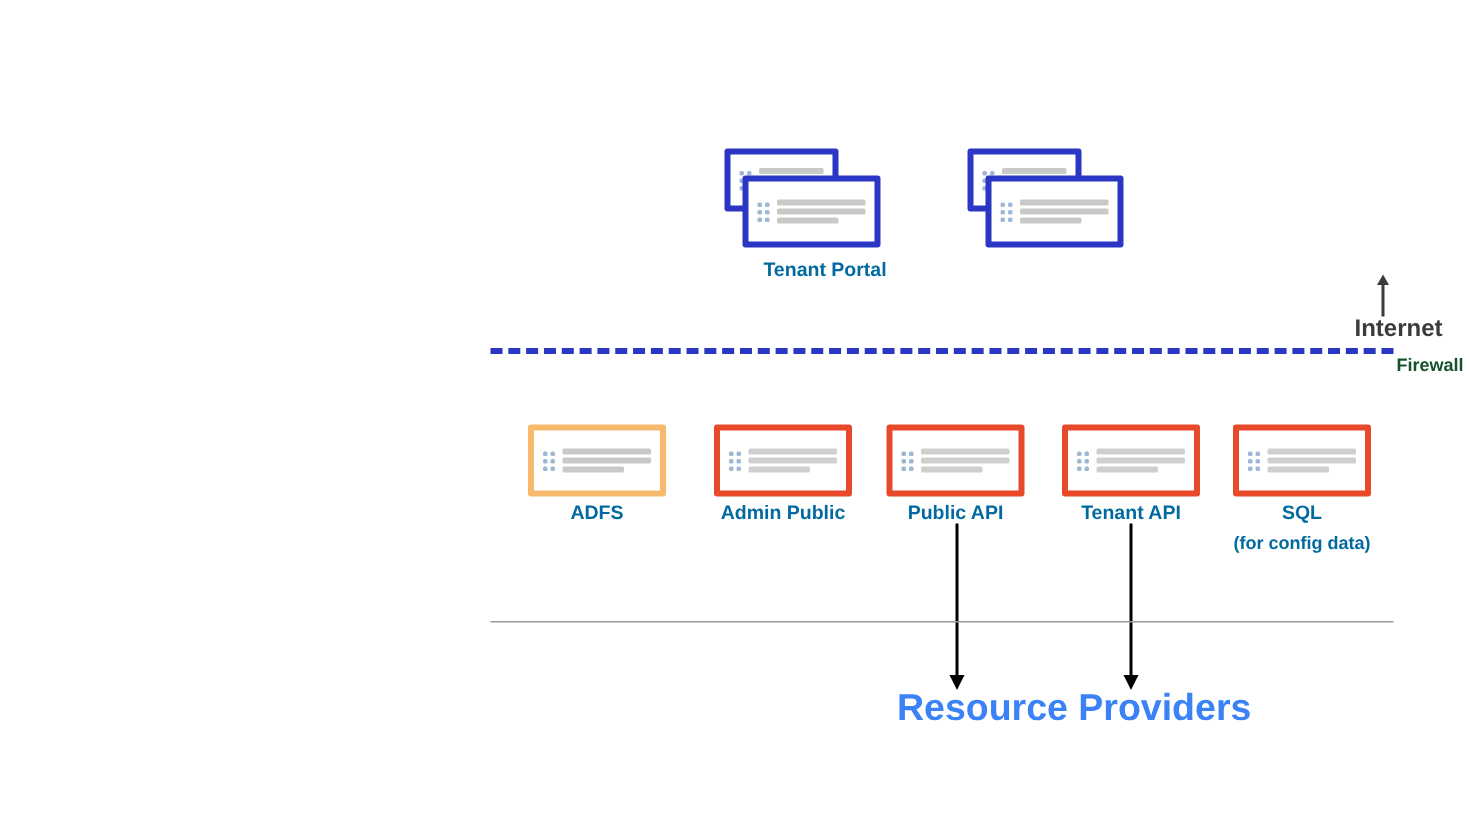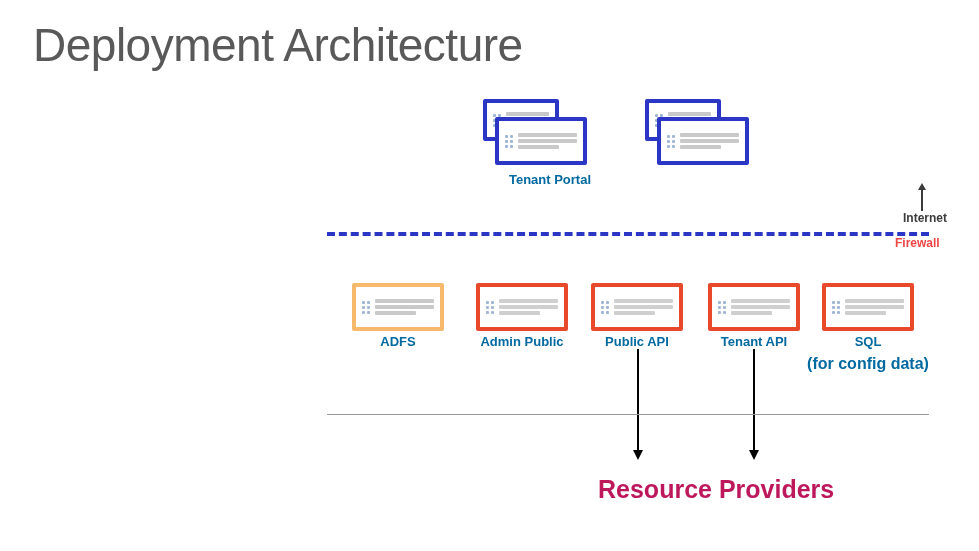--- a/index.html
+++ b/index.html
@@ -95,47 +95,47 @@
 
   .caption {
     position: absolute;
     text-align: center;
     font-size: 13px;
     font-weight: bold;
     color: #0369a1;
     white-space: nowrap;
   }
   .caption.sub {
-    font-size: 16px;
+    font-size: 12px;
     font-weight: bold;
   }
 
   
   #firewall-line {
     position: absolute;
     left: 327px;
     top: 232px;
     width: 602px;
     height: 0;
     border-top: 4px dashed #2b36c4;
   }
   #firewall-label {
     position: absolute;
-    left: 895px;
+    left: 931px;
     top: 236px;
     font-size: 12px;
     font-weight: bold;
-    color: #ef4444;
+    color: #14532d;
     white-space: nowrap;
   }
   #internet-label {
     position: absolute;
     left: 903px;
     top: 211px;
-    font-size: 12px;
+    font-size: 16px;
     font-weight: bold;
     color: #3b3b3b;
     white-space: nowrap;
   }
   #internet-arrow {
     position: absolute;
     left: 921px;
     top: 189px;
     width: 2px;
     height: 22px;
@@ -176,31 +176,29 @@
     border-right: 5px solid transparent;
     border-top: 10px solid #000000;
   }
 
   #resource-providers {
     position: absolute;
     left: 598px;
     top: 458px;
     font-size: 25px;
     font-weight: bold;
-    color: #be185d;
+    color: #3b82f6;
     white-space: nowrap;
-    margin-top: 17px;
   }
 </style>
 </head>
 <body>
 
 <div id="page">
 
-  <div id="title">Deployment Architecture</div>
 
   <div class="node" style="left:495px; top:117px;">
     <div class="server back">
       <div class="inner">
         <div class="dots">
           <div class="dotrow">
               <span class="dot"></span>
               <span class="dot"></span>
             </div>
           <div class="dotrow">

